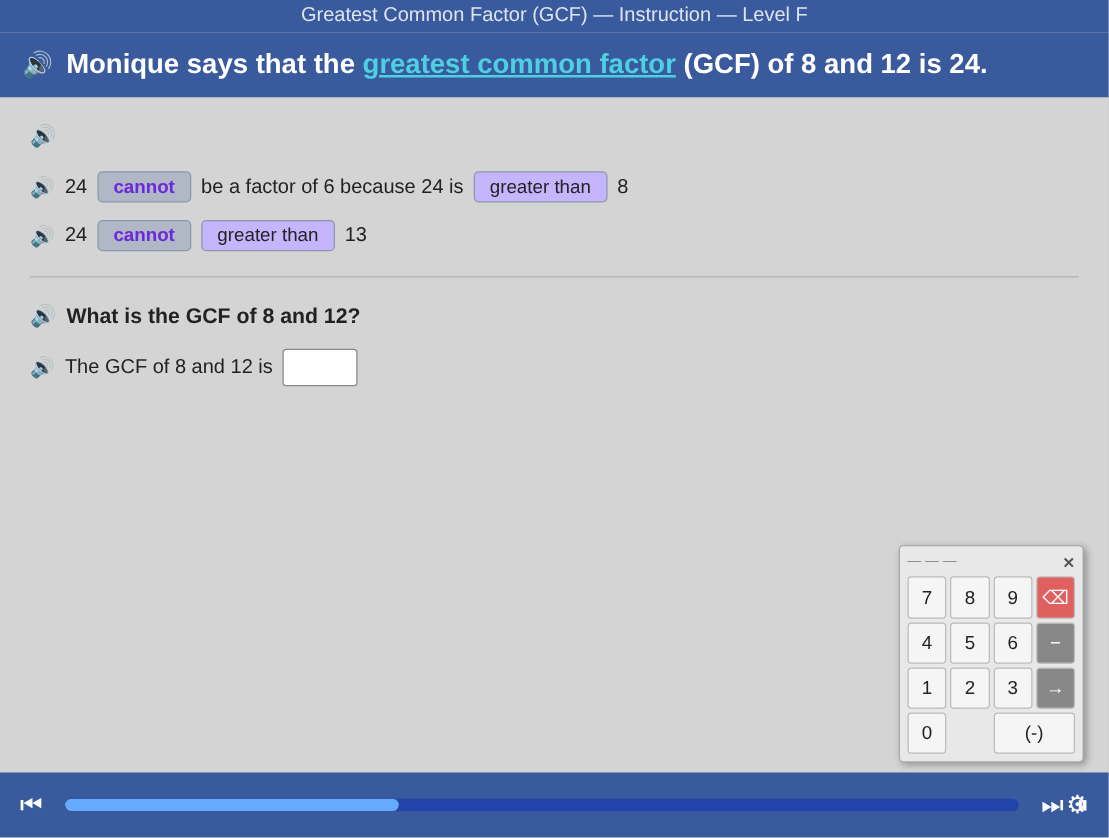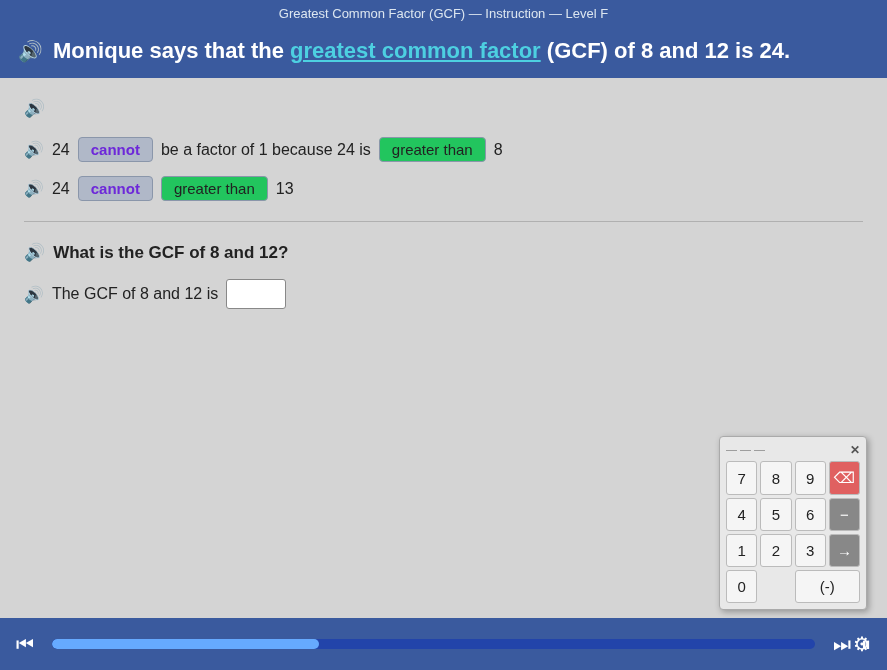--- a/index.html
+++ b/index.html
@@ -69,21 +69,21 @@
       border-radius: 4px;
       padding: 3px 12px;
       font-size: 15px;
       font-weight: 600;
       color: #6d28d9;
       border: 1px solid #8a96aa;
       display: inline-block;
     }
 
     .highlight-box {
-      background: #22c55e;
+      background: #c4b5fd;
       border: 1.5px solid #8a96aa;
       border-radius: 4px;
       padding: 3px 12px;
       font-size: 15px;
       color: #222;
       display: inline-block;
     }
 
     .divider {
       border: none;
@@ -220,21 +220,21 @@
 
     .settings-icon {
       position: absolute;
       right: 16px;
       bottom: 14px;
       color: white;
       font-size: 20px;
     }
 
     .top-label {
-      font-size: 13px;
+      font-size: 16px;
       color: #dce6f0;
       text-align: center;
       padding: 3px 0 1px 0;
     }
   </style>
 </head>
 <body>
 
 <div class="top-bar">
   <span class="top-label">Greatest Common Factor (GCF) — Instruction — Level F</span>
@@ -250,21 +250,21 @@
 <div class="main-content">
 
   <div class="section-title">
     <span>🔊</span>
   </div>
 
   <div class="statement-row">
     <span>🔊</span>
     <span>24</span>
     <span class="pill-box">cannot</span>
-    <span>be a factor of 1 because 24 is</span>
+    <span>be a factor of 6 because 24 is</span>
     <span class="highlight-box">greater than</span>
     <span>8</span>
   </div>
 
   <div class="statement-row">
     <span>🔊</span>
     <span>24</span>
     <span class="pill-box">cannot</span>
     <span class="highlight-box">greater than</span>
     <span>13</span>

